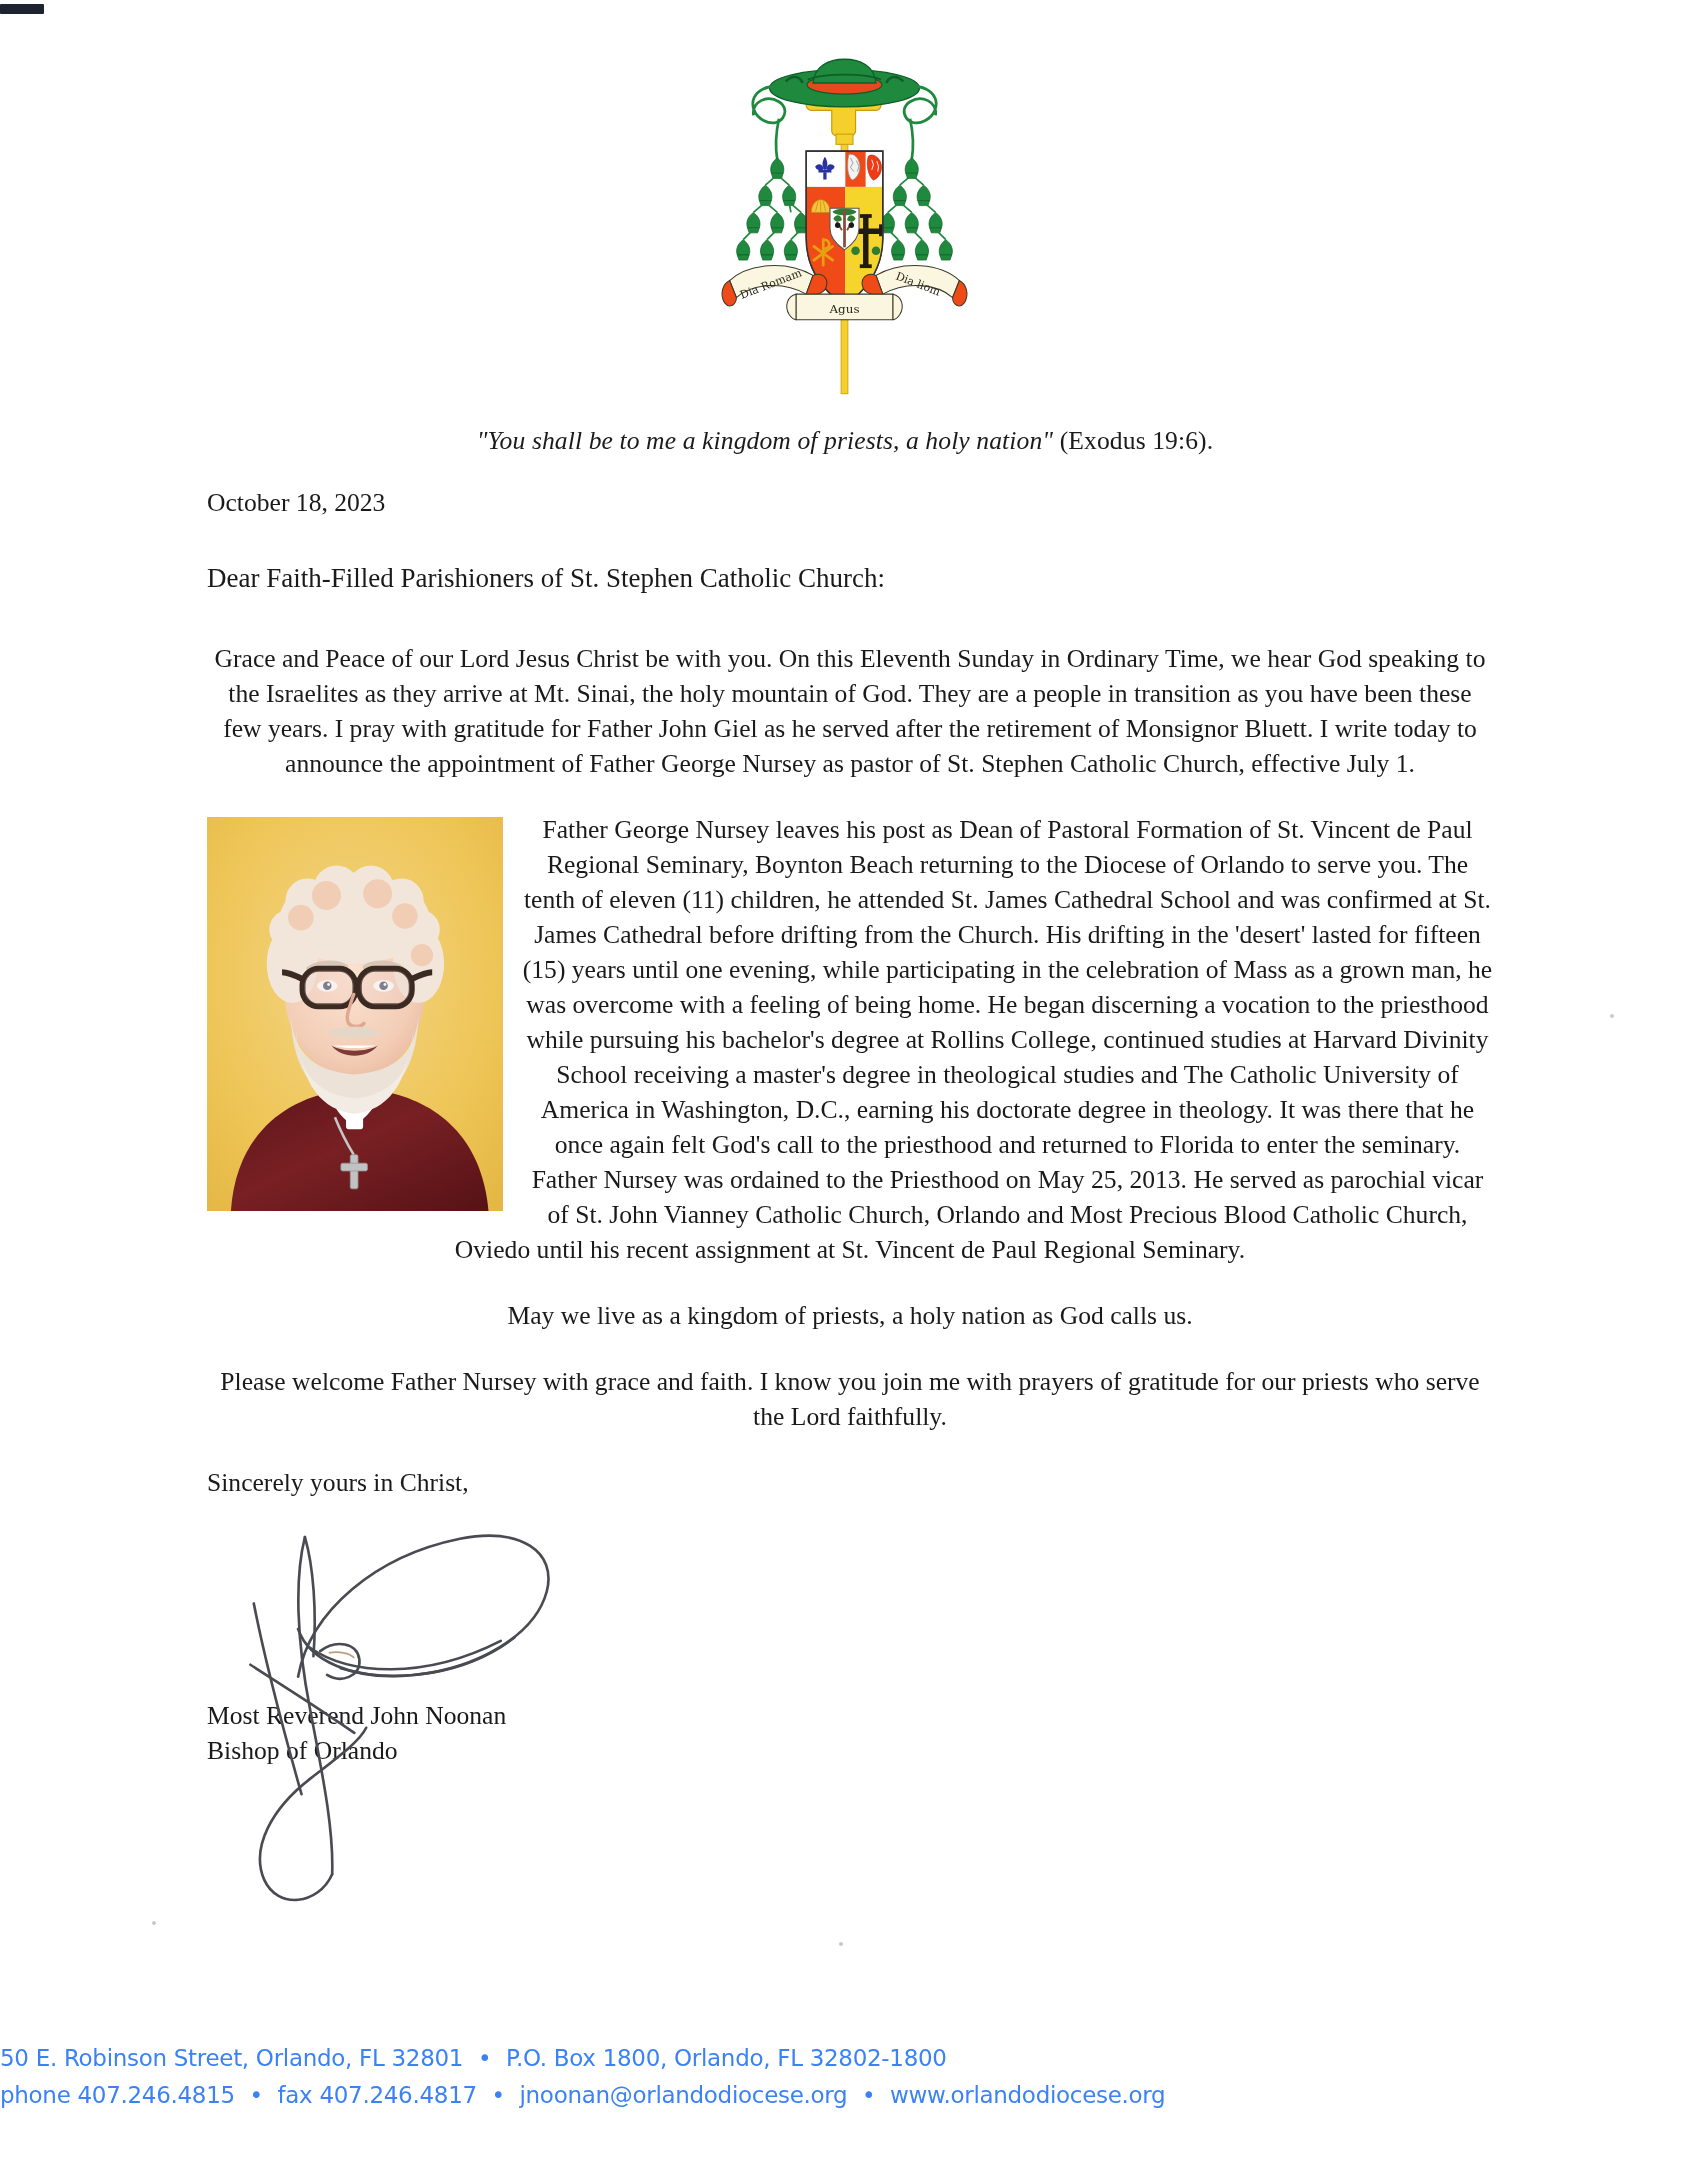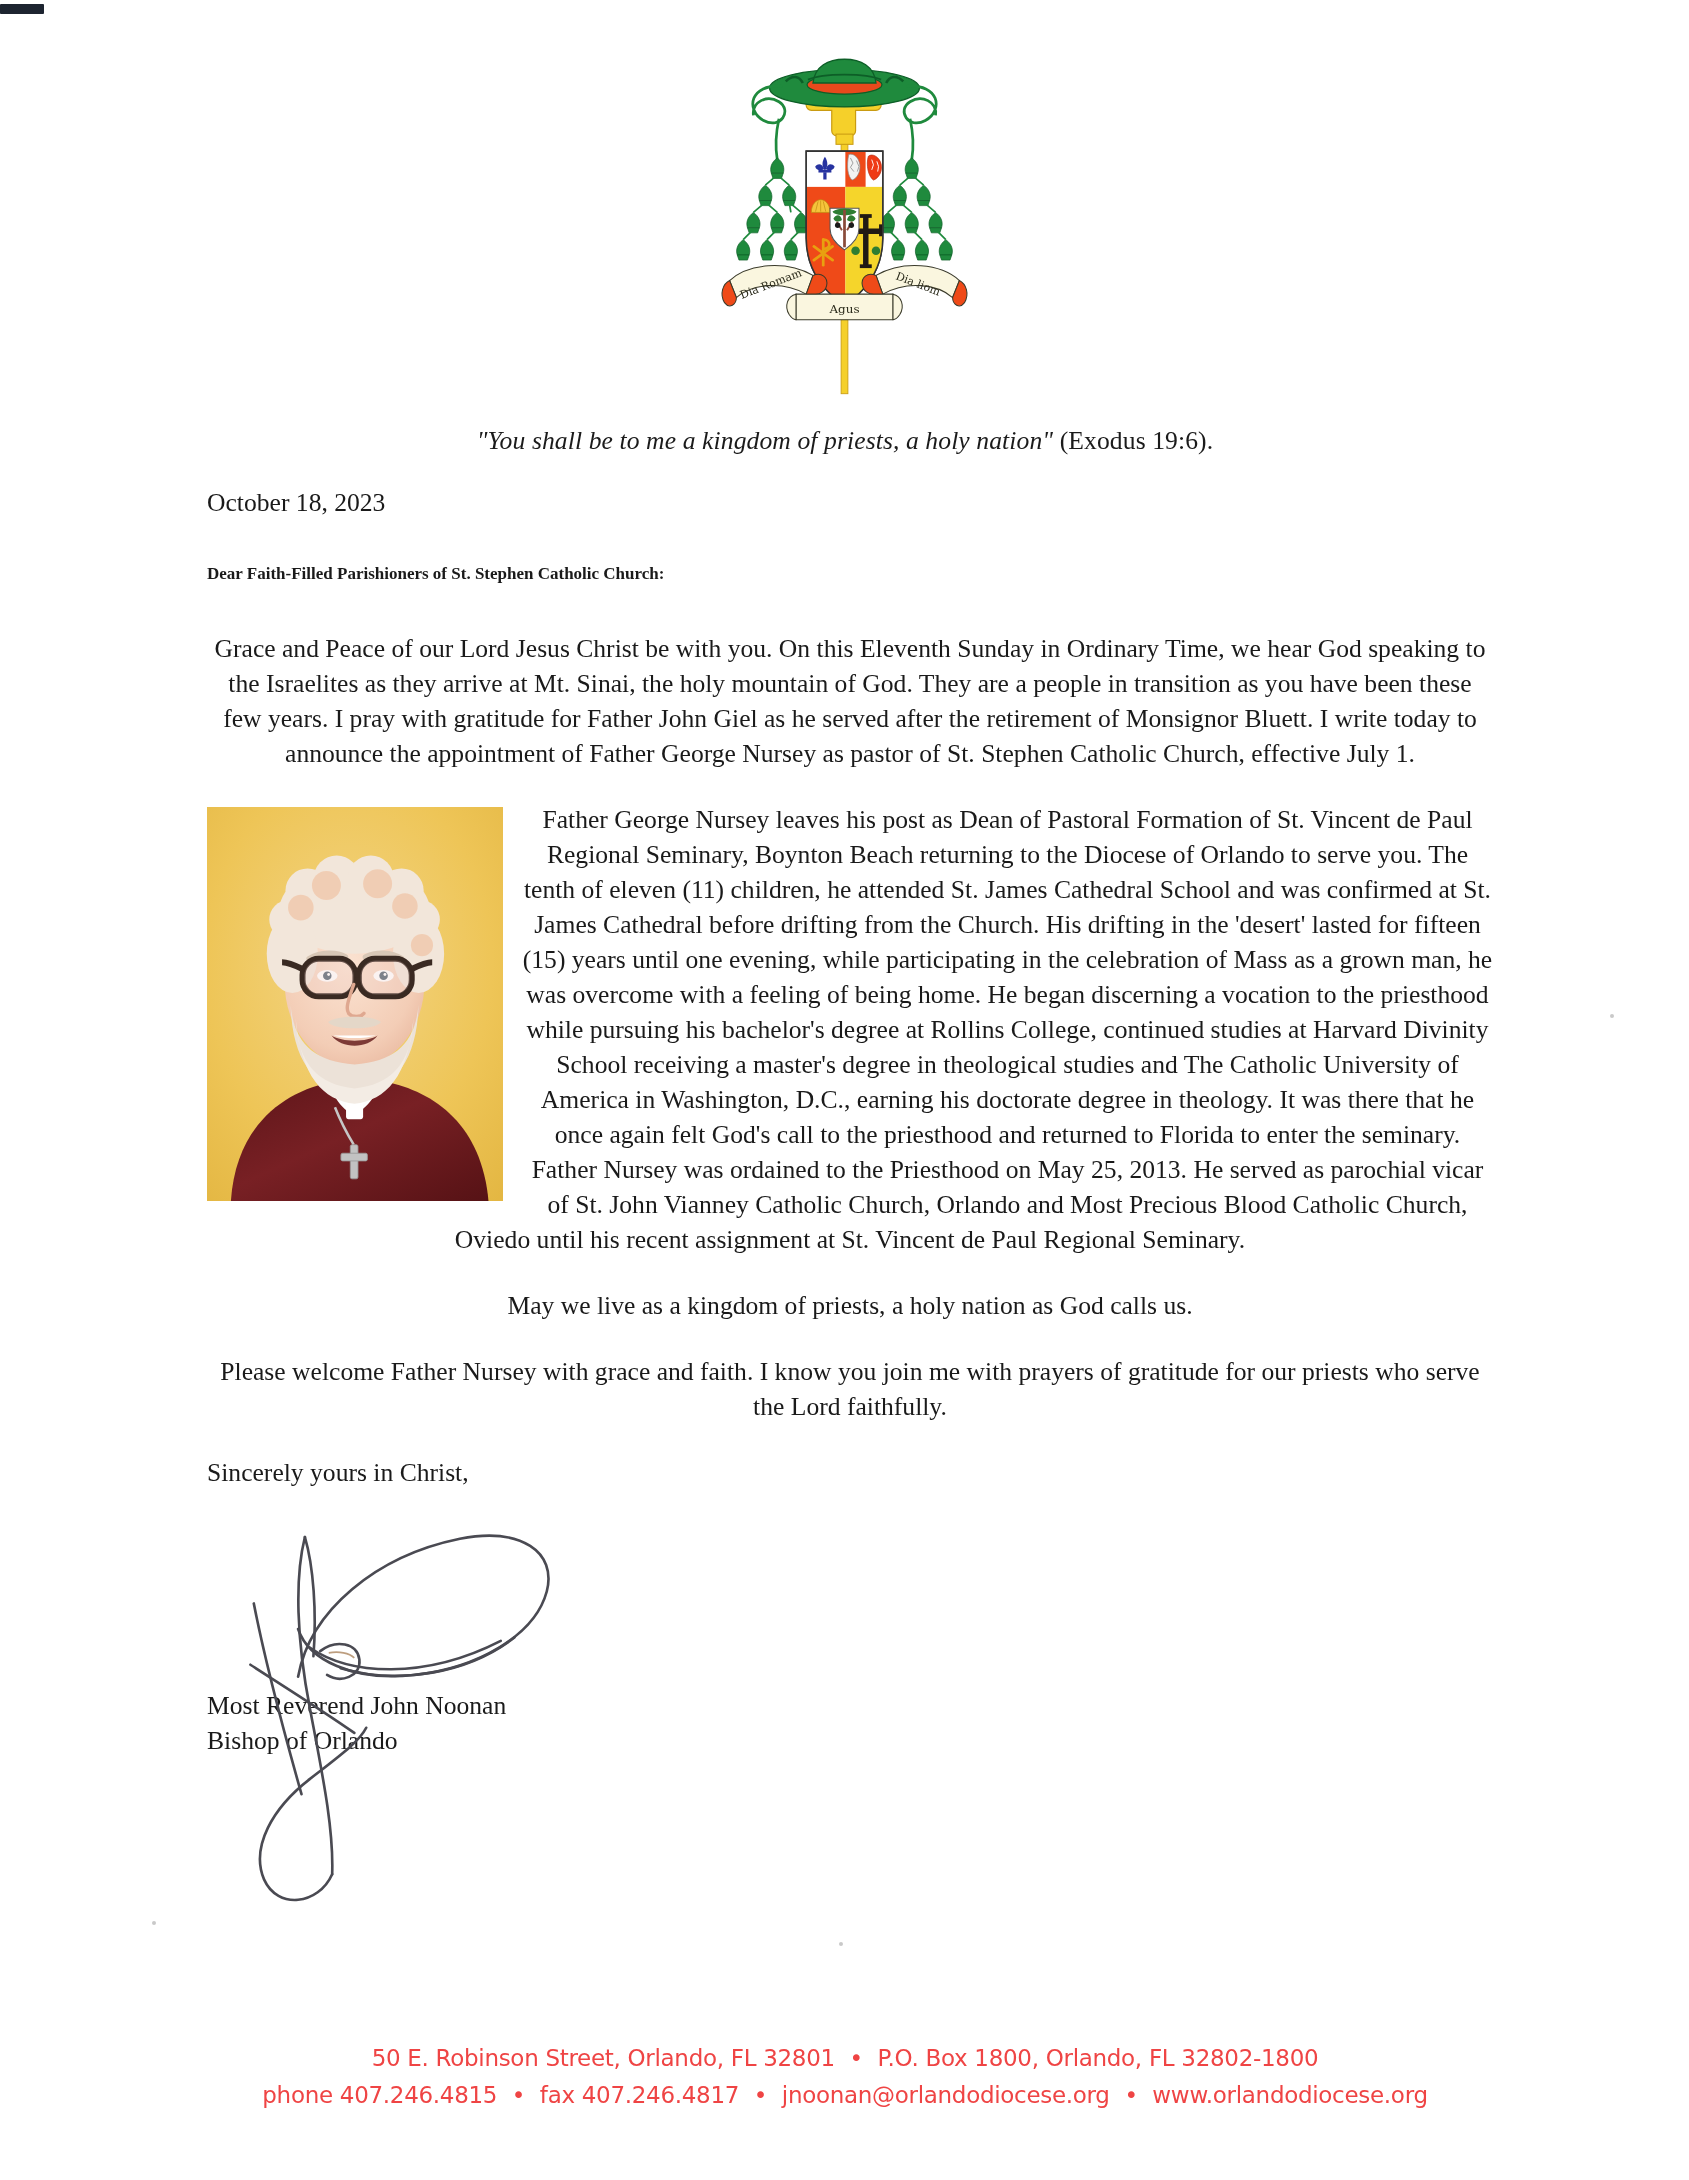--- a/index.html
+++ b/index.html
@@ -67,24 +67,23 @@
     left: 207px;
     top: 490px;
     width: 1286px;
   }
   .date {
     font-size: 25.6px;
     line-height: 1.0;
     margin: 0 0 49px 0;
   }
   .salutation {
-    font-size: 17px;
+    font-size: 27px;
     line-height: 1.0;
     margin: 8px 0 49px 0;
-    font-weight: bold;
   }
   .para {
     font-size: 25.6px;
     line-height: 35px;
     margin: 0 0 31px 0;
     text-align: center;
     hyphens: none;
   }
 
   
@@ -121,22 +120,21 @@
     pointer-events: none;
   }
   .signature svg { display:block; width:100%; height:100%; }
 
   
   .footer {
     position: absolute;
     left: 0;
     top: 2040px;
     width: 1690px;
-    text-align: center;
-    color: #ef4444;
+    color: #3b82f6;
     font-family: "DejaVu Sans", sans-serif;
     font-size: 23px;
     line-height: 37px;
     letter-spacing: -0.3px;
   }
   .footer .line { display: block; white-space: nowrap; }
   .footer .sep { padding: 0 7.7px; }
 </style>
 </head>
 <body>

